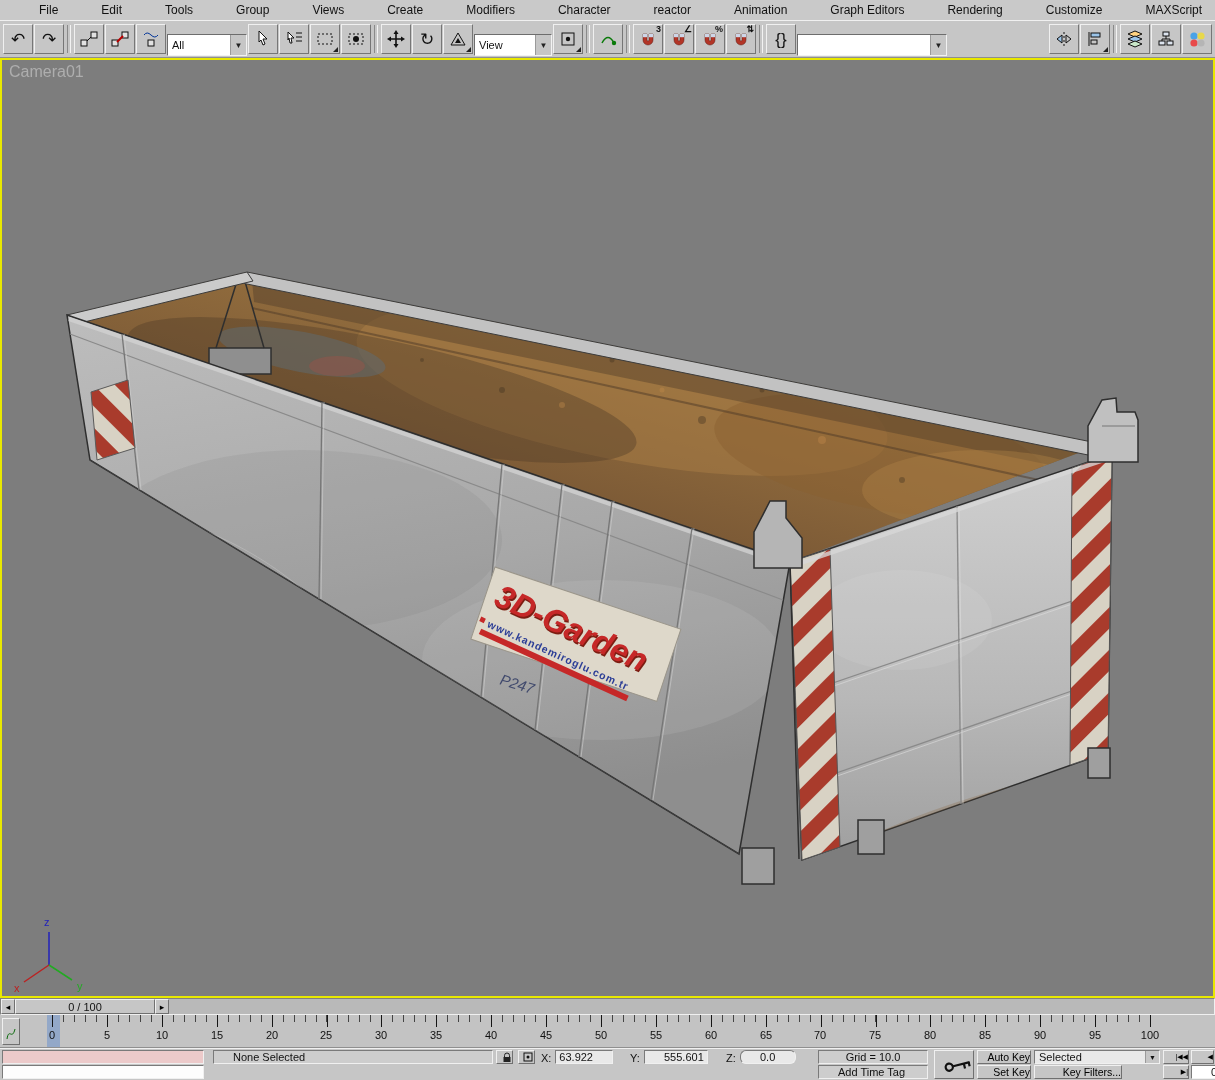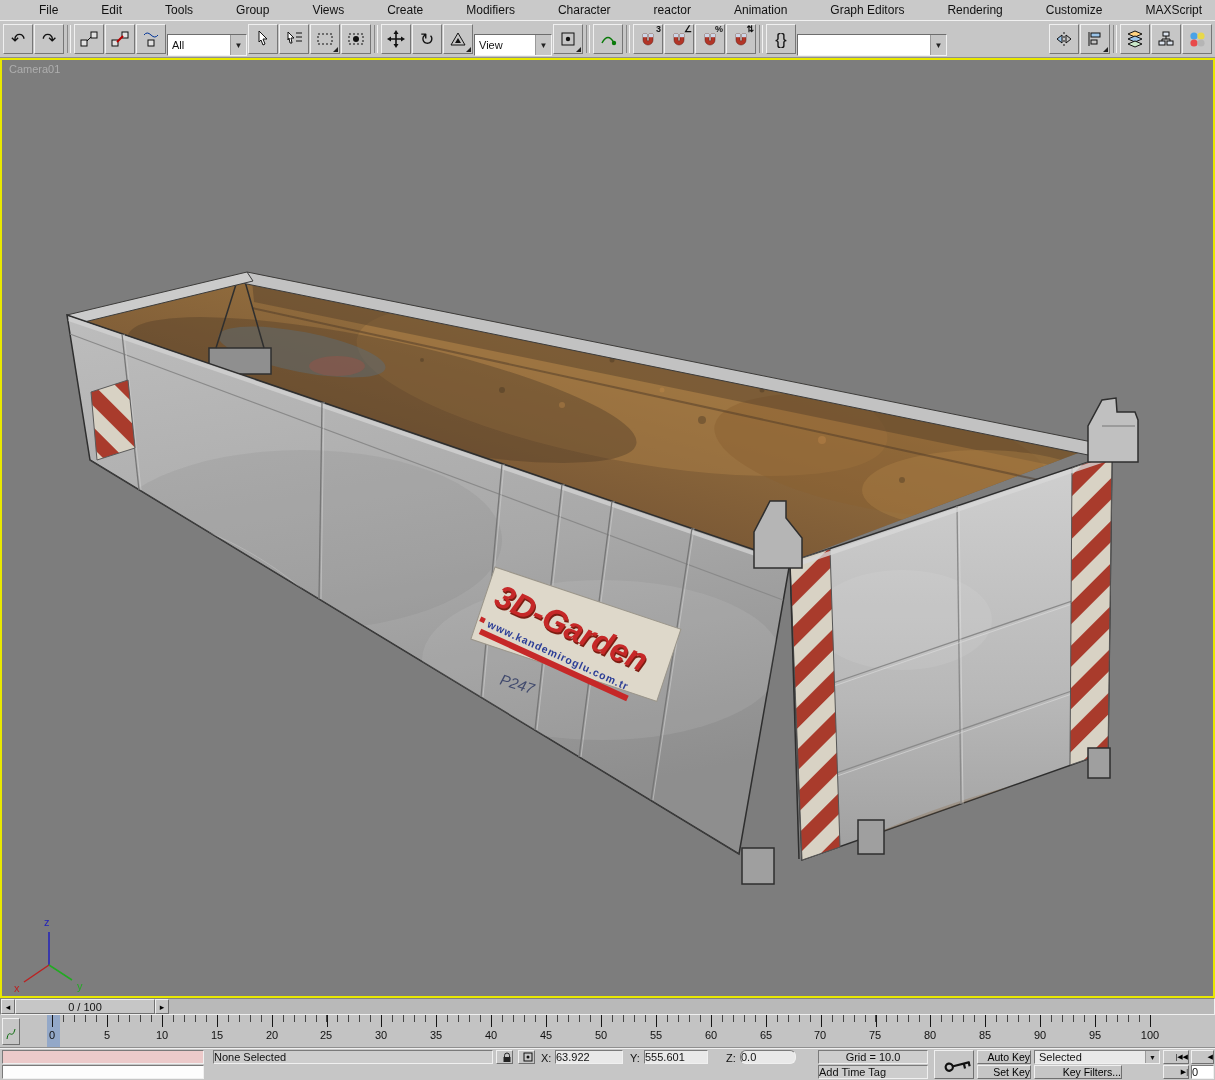--- a/index.html
+++ b/index.html
@@ -26,21 +26,21 @@
   .combo { height:22px; flex:0 0 auto; background:#fff; display:flex; align-items:stretch;
     border:1px solid; border-color:#6d6d6d #f2f2f2 #f2f2f2 #6d6d6d; font-size:11px;margin-top:12px; }
   .combo-val { flex:1; display:flex; align-items:center; padding:0 4px; overflow:hidden; white-space:nowrap; }
   .combo-btn { width:16px; background:#c6c6c6; border-left:1px solid #9a9a9a;
     display:flex; align-items:center; justify-content:center; font-size:8px; color:#222; }
   .spacer { flex:1 1 auto; }
 
   
   .viewport { position:relative; height:940px; background:#7d7d7d; border:2px solid #e8e800; }
   .scene { position:absolute; inset:0; width:1211px; height:936px; }
-  .vplabel { position:absolute; top:3px; left:7px; font-size:11px; color:#aeaeae; cursor:default; }
+  .vplabel { position:absolute; top:3px; left:7px; font-size:16px; color:#aeaeae; cursor:default; }
 
   
   .timeslider { height:17px; display:flex; align-items:stretch; background:#b9b9b9;
     border:1px solid; border-color:#808080 #f0f0f0 #f0f0f0 #808080; }
   .ts-arrow { width:14px; flex:0 0 auto; background:#c6c6c6; border:1px solid;
     border-color:#f0f0f0 #707070 #707070 #f0f0f0; font-size:9px;
     display:flex; align-items:center; justify-content:center; }
   .ts-handle { width:140px; flex:0 0 auto; background:#c6c6c6; border:1px solid;
     border-color:#f0f0f0 #707070 #707070 #f0f0f0; font-size:11px;
     display:flex; align-items:center; justify-content:center; }
@@ -56,21 +56,21 @@
   .rlabel { position:absolute; top:14px; transform:translateX(-50%); font-size:11px; color:#111; }
   .mini-curve { position:absolute; left:2px; top:3px; width:18px; height:27px; background:#c6c6c6;
     border:1px solid; border-color:#f0f0f0 #707070 #707070 #f0f0f0;
     display:flex; align-items:center; justify-content:center; }
 
   
   .statusbar { position:relative; height:32px; background:#c6c6c6; border-top:1px solid #f0f0f0;
     font-size:11px; }
   .sunk { position:absolute; height:14px; border:1px solid;
     border-color:#7a7a7a #f0f0f0 #f0f0f0 #7a7a7a; background:#cdcdcd;
-    display:flex; align-items:center; padding:0 0; white-space:nowrap; overflow:hidden; }
+    display:flex; align-items:center; padding:0 19px; white-space:nowrap; overflow:hidden; }
   .field { background:#e9e9e9; }
   .raisedb { position:absolute; height:14px; border:1px solid;
     border-color:#f0f0f0 #707070 #707070 #f0f0f0; background:#c6c6c6;
     display:flex; align-items:center; justify-content:flex-end; font-size:10.5px; padding:0; }
   .slab { position:absolute; top:3px; font-size:11px; }
 </style>
 </head>
 <body>
 
 <div>
@@ -491,21 +491,21 @@
         </svg>
       </button>
     <button class="raisedb" style="left:518px; top:1px; width:17px;">
         <svg width="12" height="12" viewBox="0 0 12 12">
           <rect x="2" y="2" width="8" height="8" fill="none" stroke="#111"></rect>
           <circle cx="6" cy="6" r="1.5" fill="#111"></circle>
         </svg>
       </button>
 
     <span class="slab" style="left:541px;">X:</span>
-    <div class="sunk field" style="left:555px; top:1px; width:68px;">
+    <div class="sunk field" style="left:555px; top:1px; width:58px;justify-content:flex-end;">
         <span>63.922</span>
       </div>
     <span class="slab" style="left:630px;">Y:</span>
     <div class="sunk field" style="left:644px; top:1px; width:64px;">
         <span>555.601</span>
       </div>
     <span class="slab" style="left:726px;">Z:</span>
     <div class="sunk field" style="left:740px; top:1px; width:56px;border-radius:6px;">
         <span>0.0</span>
       </div>

